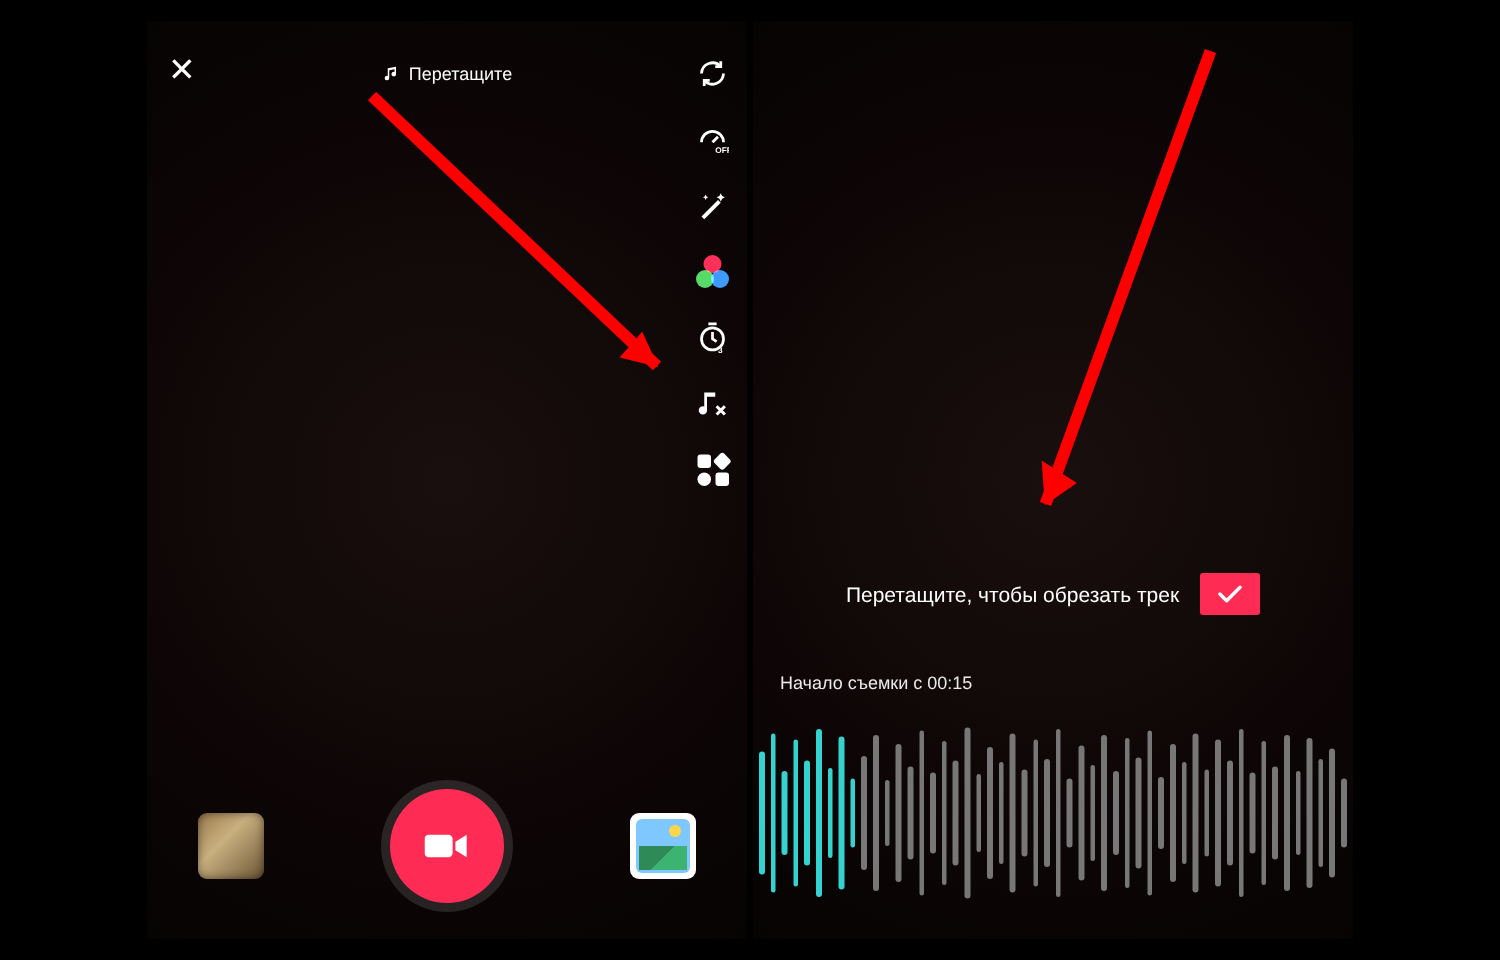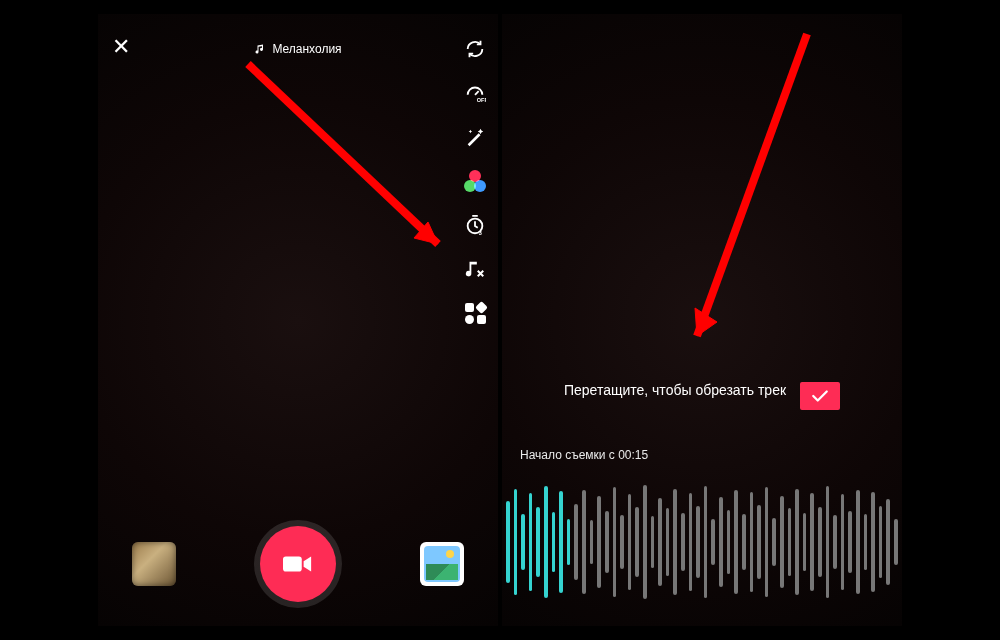--- a/index.html
+++ b/index.html
@@ -36,21 +36,21 @@
   .gallery::before{content:"";position:absolute;inset:4px;border-radius:4px;background:linear-gradient(#7ec8ff 55%, #7ec8ff 55%)}
   .gallery::after{content:"";position:absolute;left:6px;right:6px;bottom:6px;height:16px;background:linear-gradient(135deg,#2e8b57 0 50%,#3cb371 50%)}
   .gallery .sun{position:absolute;top:8px;right:10px;width:8px;height:8px;background:#ffd54a;border-radius:50%}
   .rec{width:76px;height:76px;border-radius:50%;background:#fe2c55;display:flex;align-items:center;justify-content:center;box-shadow:0 0 0 6px rgba(255,255,255,.12)}
   .rec svg{width:30px;height:20px;fill:#fff}
 
   .arrow{position:absolute;pointer-events:none}
   .arrow line,.arrow polygon{stroke:#ff0000;fill:#ff0000}
 
   
-  .trim-bar{position:absolute;left:0;right:0;top:368px;display:flex;align-items:flex-start;justify-content:center;gap:10px}
+  .trim-bar{position:absolute;left:0;right:0;top:368px;display:flex;align-items:center;justify-content:center;gap:10px}
   .trim-text{color:#fff;font-size:14px}
   .confirm{width:40px;height:28px;background:#fe2c55;display:flex;align-items:center;justify-content:center;cursor:pointer;border-radius:2px;margin-left:4px}
   .confirm svg{width:18px;height:14px;fill:none;stroke:#fff;stroke-width:3;stroke-linecap:round;stroke-linejoin:round}
 
   .start-label{position:absolute;left:18px;top:434px;color:#eaeaea;font-size:12px}
 
   .wave{position:absolute;left:0;right:0;bottom:26px;top:470px;display:flex;align-items:center;gap:4px;padding:0 4px}
   .bar{width:5px;background:#777;border-radius:2px}
   .bar.on{background:#35d3d0}
 </style>
@@ -62,21 +62,21 @@
   <div class="pane">
 
     <div class="topbar">
       <div class="close-x">✕</div>
       <div class="sound-chip">
         <span class="note-ico">
           <svg viewBox="0 0 24 24">
               <path d="M9 18a3 3 0 1 1-2-2.8V5l11-2v10.2A3 3 0 1 1 16 10V6.3L9 7.6V18z"></path>
             </svg>
         </span>
-        <span>Меланхолия</span>
+        <span>Перетащите</span>
       </div>
     </div>
 
     <div class="tool-col">
       <div class="tool">
         <svg viewBox="0 0 24 24">
             <path d="M4 12a8 8 0 0 1 14-5M20 12a8 8 0 0 1-14 5"></path>
             <path d="M18 3v4h-4M6 21v-4h4" fill="none"></path>
           </svg>
       </div>

